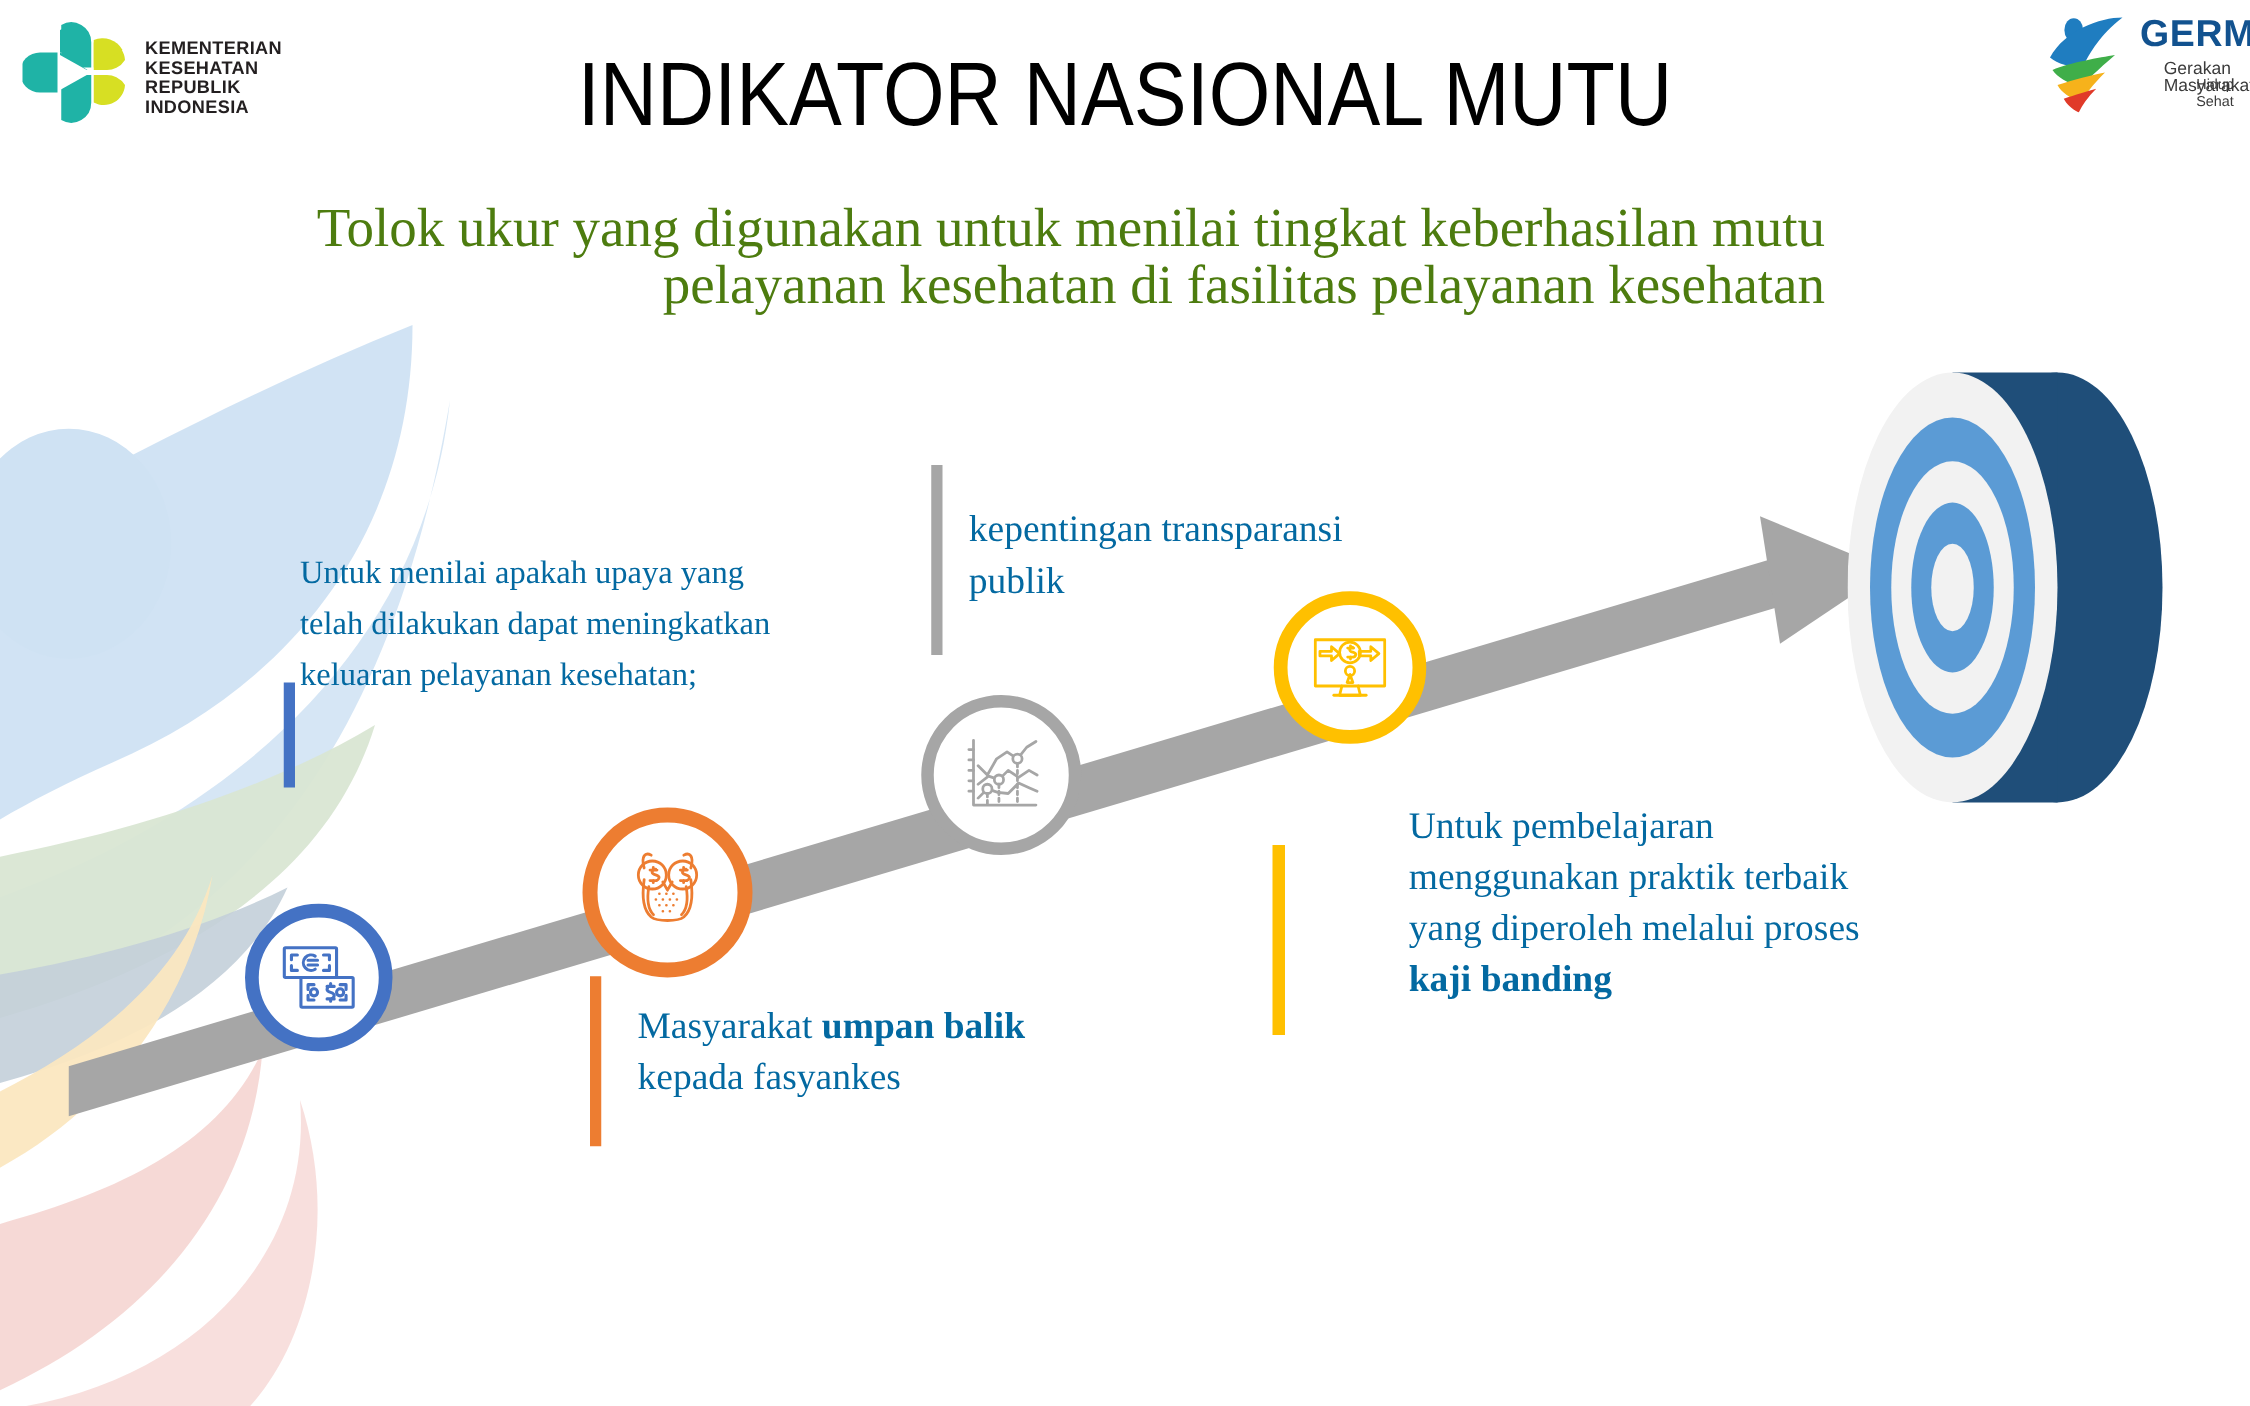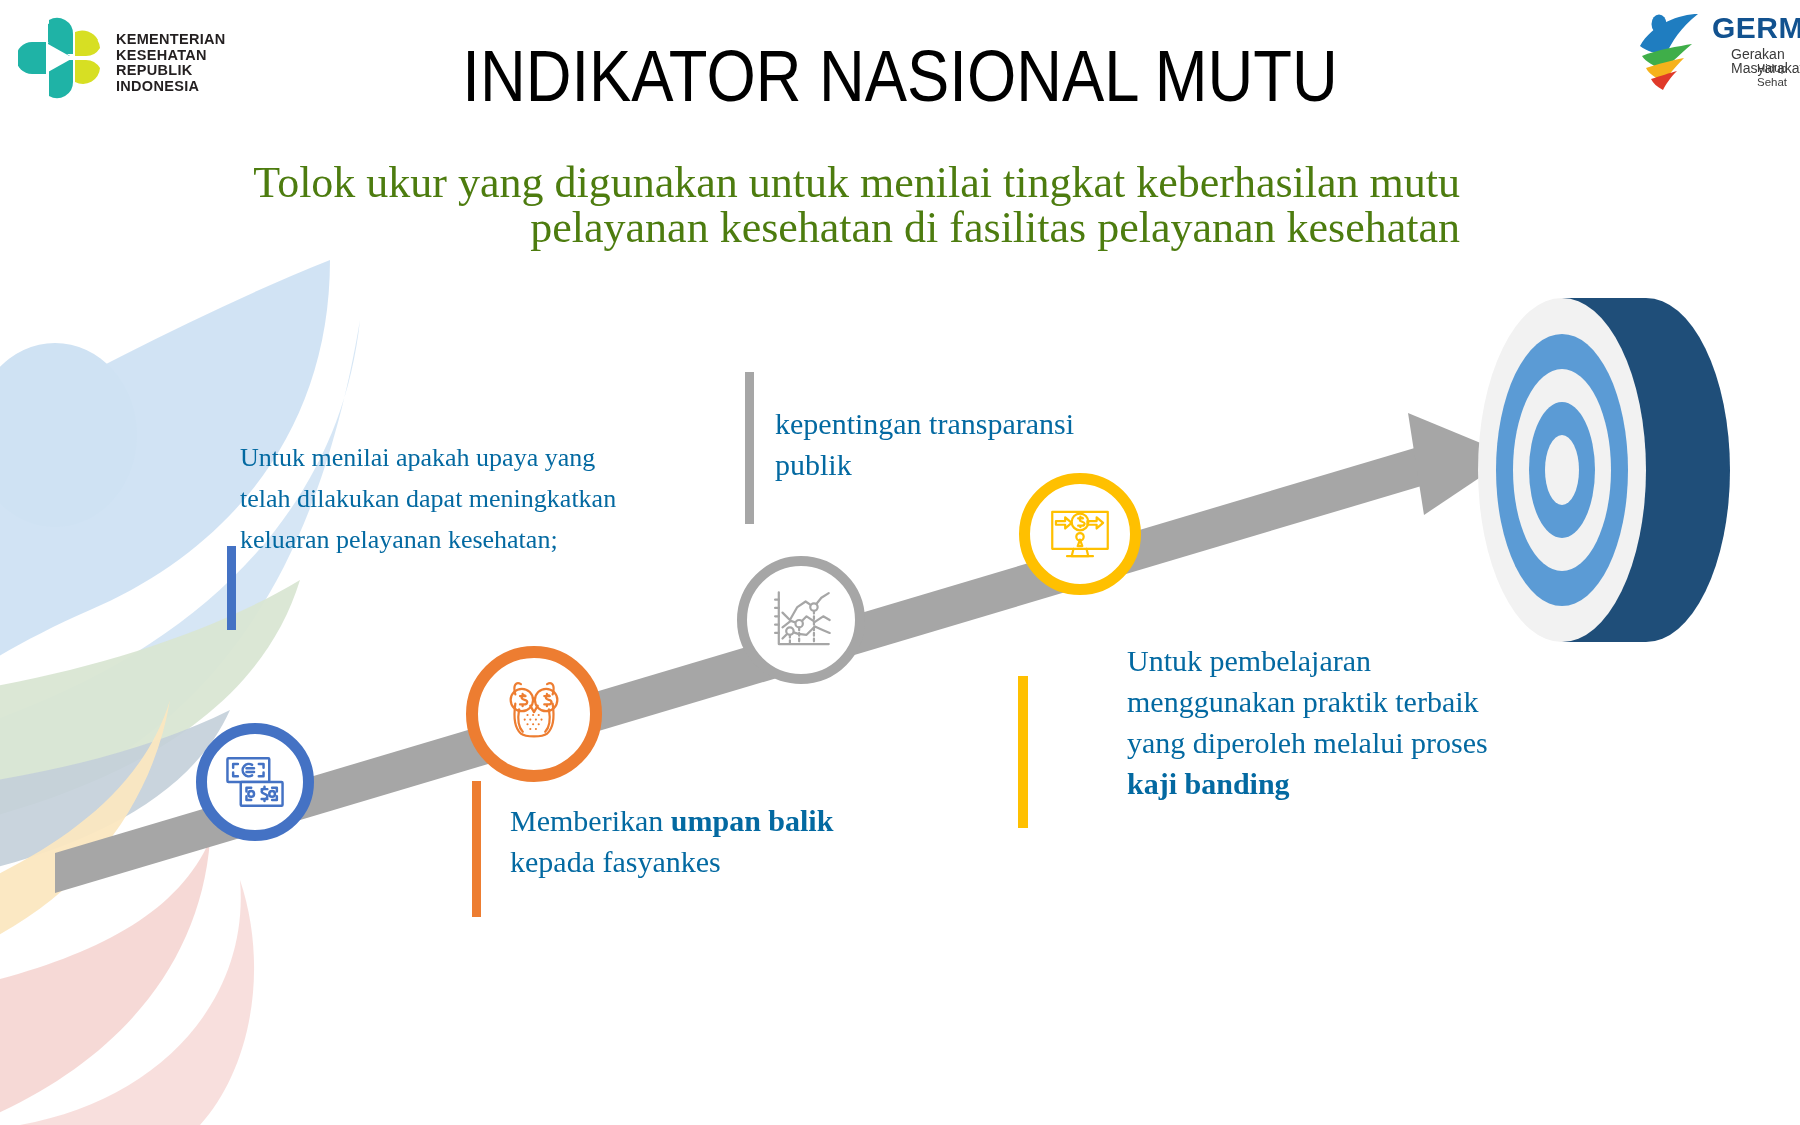--- a/index.html
+++ b/index.html
@@ -256,20 +256,20 @@
   <div class="bar bar-blue"></div>
   <div class="bar bar-gray"></div>
   <div class="bar bar-orange"></div>
   <div class="bar bar-yellow"></div>
 
   <div class="callout callout-1">Untuk menilai apakah upaya yang telah dilakukan dapat meningkatkan keluaran pelayanan kesehatan;</div>
 
   <div class="callout callout-2">kepentingan transparansi publik</div>
 
   <div class="callout callout-3">
-    <span>Memberikan </span><b>umpan balik</b><span> kepada fasyankes</span>
+    <span>Masyarakat </span><b>umpan balik</b><span> kepada fasyankes</span>
   </div>
 
   <div class="callout callout-4">
     <span>Untuk pembelajaran menggunakan praktik terbaik yang diperoleh melalui proses </span><b>kaji banding</b><span></span>
   </div>
 
 </div>
 
 </body></html>

